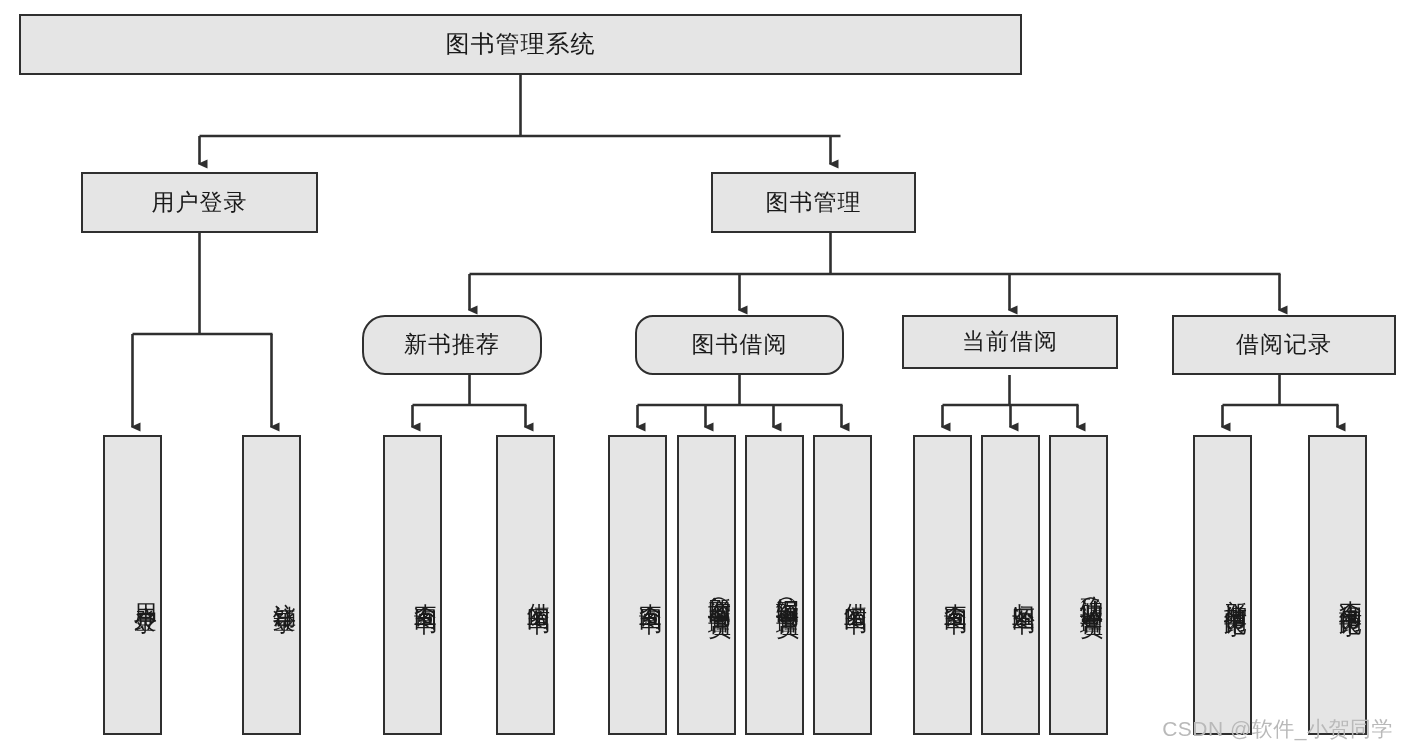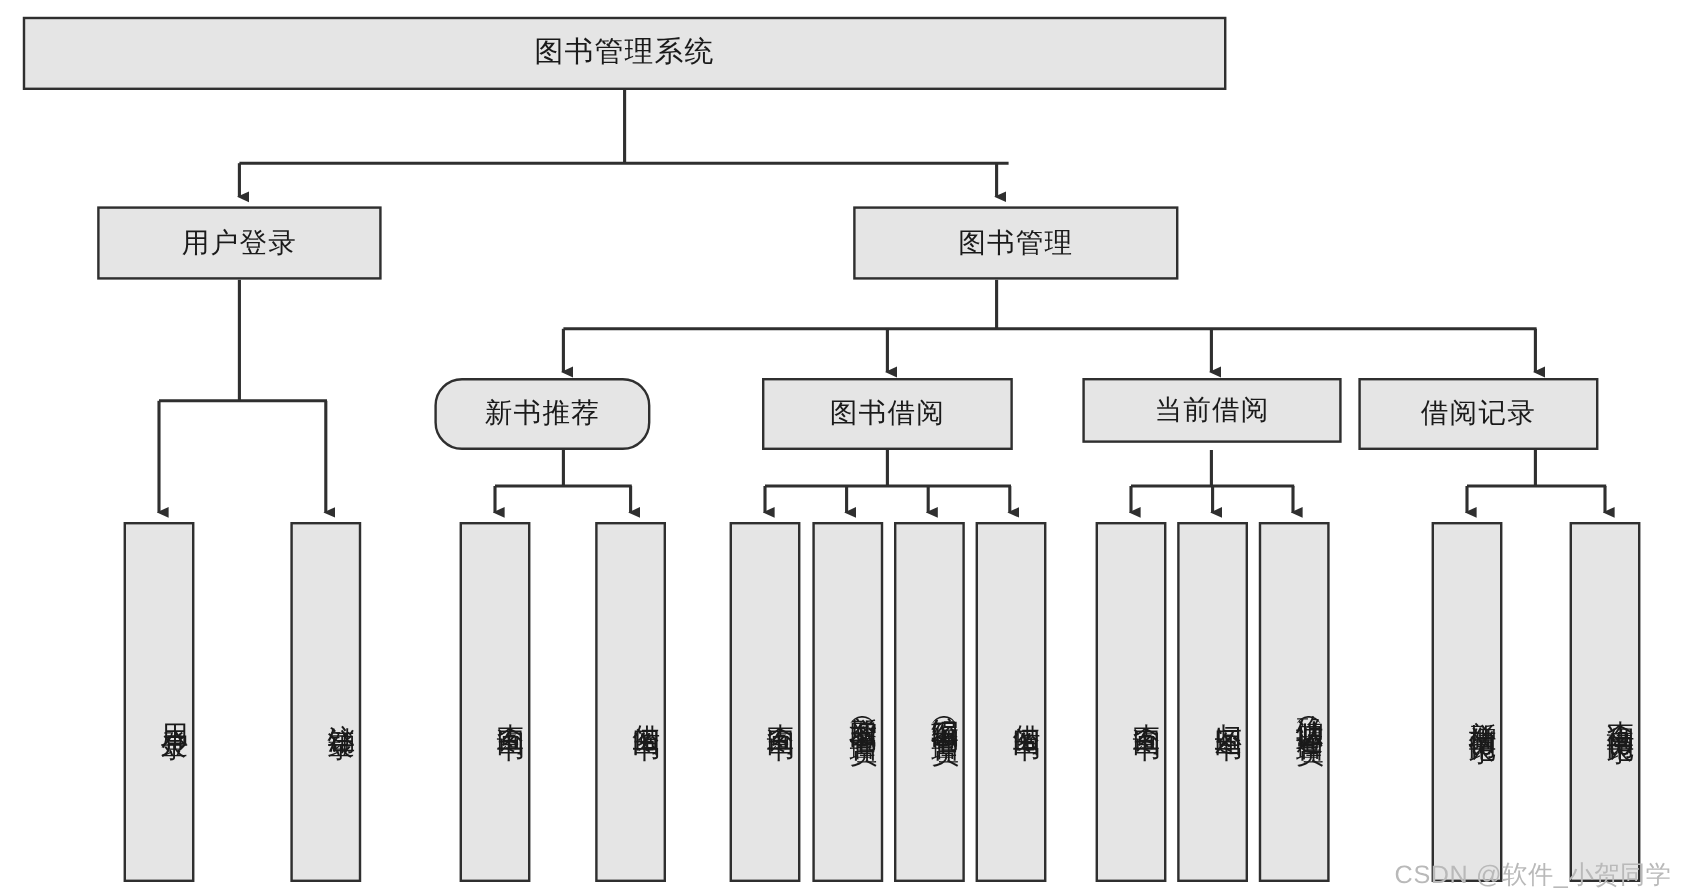--- a/index.html
+++ b/index.html
@@ -124,34 +124,34 @@
     </g>
   </svg>
 
   <div class="node horiz root" style="left:19px; top:14px; width:1003px; height:61px;">
     <span>图书管理系统</span>
   </div>
 
   <div class="node horiz" style="left:81px; top:172px; width:237px; height:61px;">
     <span>用户登录</span>
   </div>
-  <div class="node horiz" style="left:711px; top:172px; width:271px; height:61px;">
+  <div class="node horiz" style="left:711px; top:172px; width:205px; height:61px;">
     <span>图书管理</span>
   </div>
 
   <div class="node horiz" style="left:362px; top:315px; width:180px; height:60px;border-radius:23px;">
     <span>新书推荐</span>
   </div>
-  <div class="node horiz" style="left:635px; top:315px; width:209px; height:60px;">
+  <div class="node horiz" style="left:635px; top:315px; width:209px; height:60px;border-radius:18px;">
     <span>图书借阅</span>
   </div>
   <div class="node horiz" style="left:902px; top:315px; width:216px; height:54px;">
     <span>当前借阅</span>
   </div>
-  <div class="node horiz" style="left:1132px; top:315px; width:200px; height:60px;">
+  <div class="node horiz" style="left:1172px; top:315px; width:224px; height:60px;">
     <span>借阅记录</span>
   </div>
 
   <div class="node vert" style="left:103px; top:435px; width:59px; height:300px;">
     <span class="vtext">用户登录</span>
   </div>
   <div class="node vert" style="left:242px; top:435px; width:59px; height:300px;">
     <span class="vtext">注销登录</span>
   </div>
 

